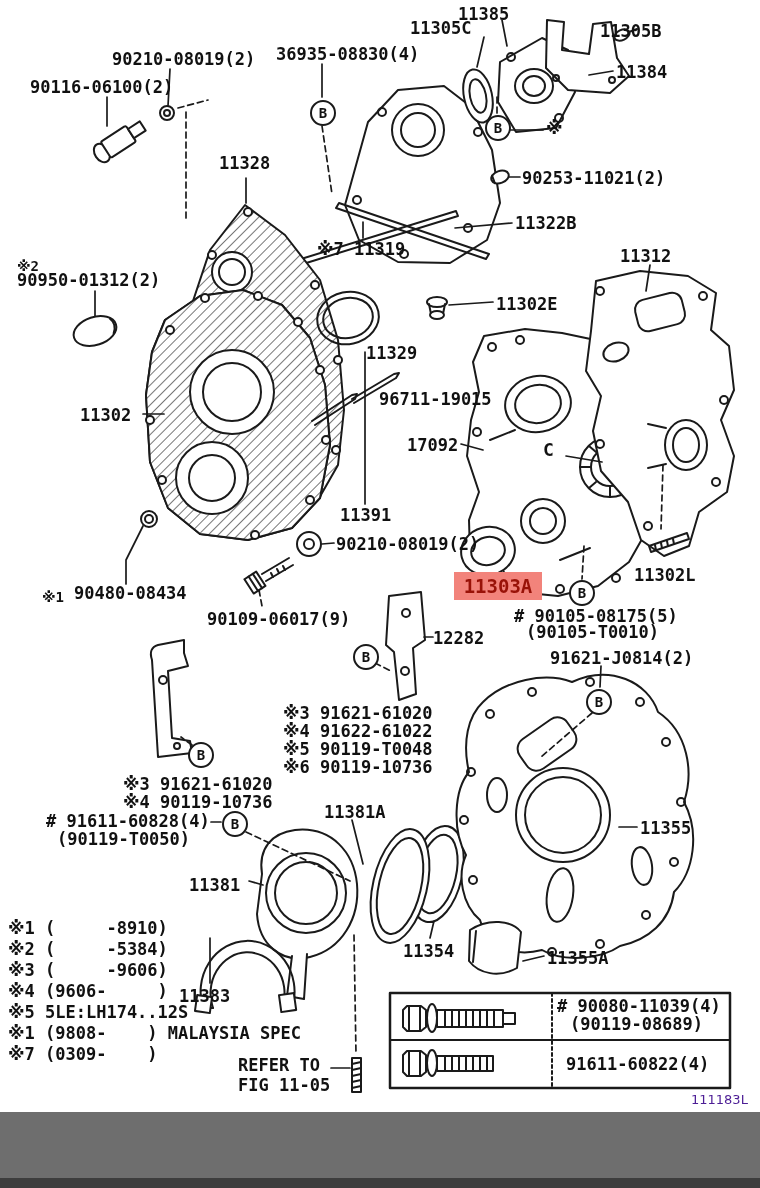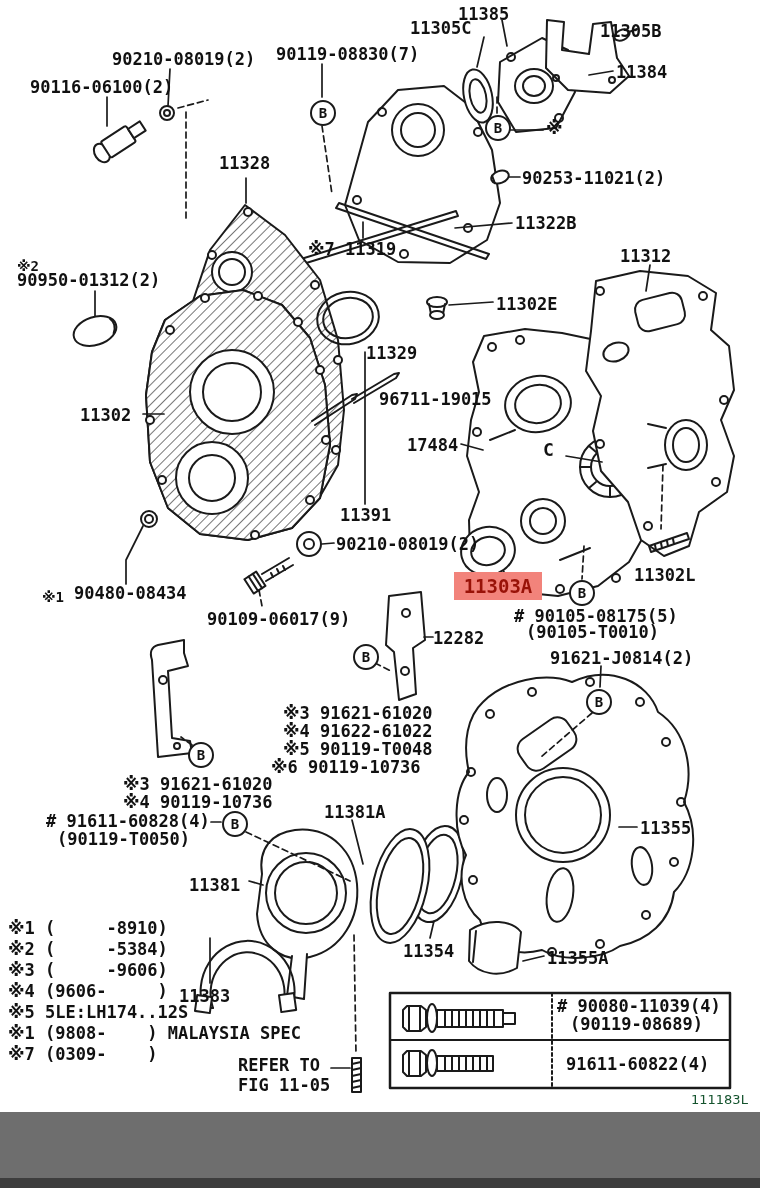--- a/index.html
+++ b/index.html
@@ -8,21 +8,21 @@
   #art{position:absolute;left:0;top:0;}
   .lbl{position:absolute;font:bold 17px "DejaVu Sans Mono","DejaVu Sans",monospace;
        color:#111;white-space:pre;line-height:18px;}
   .sm{font-size:14px;}
   .callout{position:absolute;width:22px;height:22px;border:2.5px solid #1a1a1a;border-radius:50%;
        background:#fff;display:flex;align-items:center;justify-content:center;
        font:bold 14px "DejaVu Sans Mono","DejaVu Sans",monospace;color:#111;}
   .hl{position:absolute;left:454px;top:572px;width:88px;height:28px;background:#f2837b;
       display:flex;align-items:center;justify-content:center;}
   .hl span{font:bold 19px "DejaVu Sans Mono","DejaVu Sans",monospace;color:#991208;}
-  .sheet{position:absolute;left:691px;top:1092px;font:13px "DejaVu Sans","Liberation Sans",sans-serif;color:#14532d;}
+  .sheet{position:absolute;left:691px;top:1092px;font:13px "DejaVu Sans","Liberation Sans",sans-serif;color:#4c1d95;}
   .footer-bar{position:absolute;left:0;top:1112px;width:760px;height:66px;background:#6e6e6e;}
   .footer-strip{position:absolute;left:0;top:1178px;width:760px;height:10px;background:#3d3d3d;}
   .ftxt{position:absolute;color:#fff;font:400 31px "Liberation Sans",sans-serif;letter-spacing:1px;}
 </style>
 </head>
 <body>
 
 <div id="canvas">
 
 <svg id="art" width="760" height="1188" viewBox="0 0 760 1188">
@@ -298,54 +298,54 @@
       <path d="M375 663 L391 671"></path>
       <path d="M192 745 L181 737"></path>
       <path d="M246 832 L350 881"></path>
       <path d="M259 590 L262 606"></path>
       <path d="M354 935 L356 1054"></path>
     </g>
   </g>
 </svg>
 
 <span class="lbl" style="left:112px;top:50px">90210-08019(2)</span>
-<span class="lbl" style="left:276px;top:45px">90119-08830(7)</span>
+<span class="lbl" style="left:276px;top:45px">36935-08830(4)</span>
 <span class="lbl" style="left:30px;top:78px">90116-06100(2)</span>
 <span class="lbl" style="left:458px;top:5px">11385</span>
 <span class="lbl" style="left:410px;top:19px">11305C</span>
 <span class="lbl" style="left:600px;top:22px">11305B</span>
 <span class="lbl" style="left:616px;top:63px">11384</span>
 <span class="lbl" style="left:546px;top:119px">※</span>
 <span class="lbl" style="left:522px;top:169px">90253-11021(2)</span>
 <span class="lbl" style="left:515px;top:214px">11322B</span>
 <span class="lbl" style="left:219px;top:154px">11328</span>
-<span class="lbl" style="left:308px;top:240px">※7 11319</span>
+<span class="lbl" style="left:317px;top:240px">※7 11319</span>
 <span class="lbl" style="left:620px;top:247px">11312</span>
 <span class="lbl sm" style="left:17px;top:257px">※2</span>
 <span class="lbl" style="left:17px;top:271px">90950-01312(2)</span>
 <span class="lbl" style="left:496px;top:295px">11302E</span>
 <span class="lbl" style="left:366px;top:344px">11329</span>
 <span class="lbl" style="left:379px;top:390px">96711-19015</span>
 <span class="lbl" style="left:80px;top:406px">11302</span>
-<span class="lbl" style="left:407px;top:436px">17484</span>
+<span class="lbl" style="left:407px;top:436px">17092</span>
 <span class="lbl" style="left:340px;top:506px">11391</span>
 <span class="lbl" style="left:336px;top:535px">90210-08019(2)</span>
 <span class="lbl" style="left:634px;top:566px">11302L</span>
 <span class="lbl" style="left:514px;top:607px"># 90105-08175(5)</span>
 <span class="lbl" style="left:526px;top:623px">(90105-T0010)</span>
 <span class="lbl" style="left:550px;top:649px">91621-J0814(2)</span>
 <span class="lbl" style="left:433px;top:629px">12282</span>
 <span class="lbl" style="left:207px;top:610px">90109-06017(9)</span>
 <span class="lbl sm" style="left:42px;top:588px">※1</span>
 <span class="lbl" style="left:74px;top:584px">90480-08434</span>
 
 <span class="lbl" style="left:283px;top:704px">※3 91621-61020</span>
 <span class="lbl" style="left:283px;top:722px">※4 91622-61022</span>
 <span class="lbl" style="left:283px;top:740px">※5 90119-T0048</span>
-<span class="lbl" style="left:271px;top:758px">※6 90119-10736</span>
+<span class="lbl" style="left:283px;top:758px">※6 90119-10736</span>
 
 <span class="lbl" style="left:123px;top:775px">※3 91621-61020</span>
 <span class="lbl" style="left:123px;top:793px">※4 90119-10736</span>
 
 <span class="lbl" style="left:46px;top:812px"># 91611-60828(4)</span>
 <span class="lbl" style="left:57px;top:830px">(90119-T0050)</span>
 <span class="lbl" style="left:324px;top:803px">11381A</span>
 <span class="lbl" style="left:189px;top:876px">11381</span>
 <span class="lbl" style="left:179px;top:987px">11383</span>
 <span class="lbl" style="left:403px;top:942px">11354</span>

